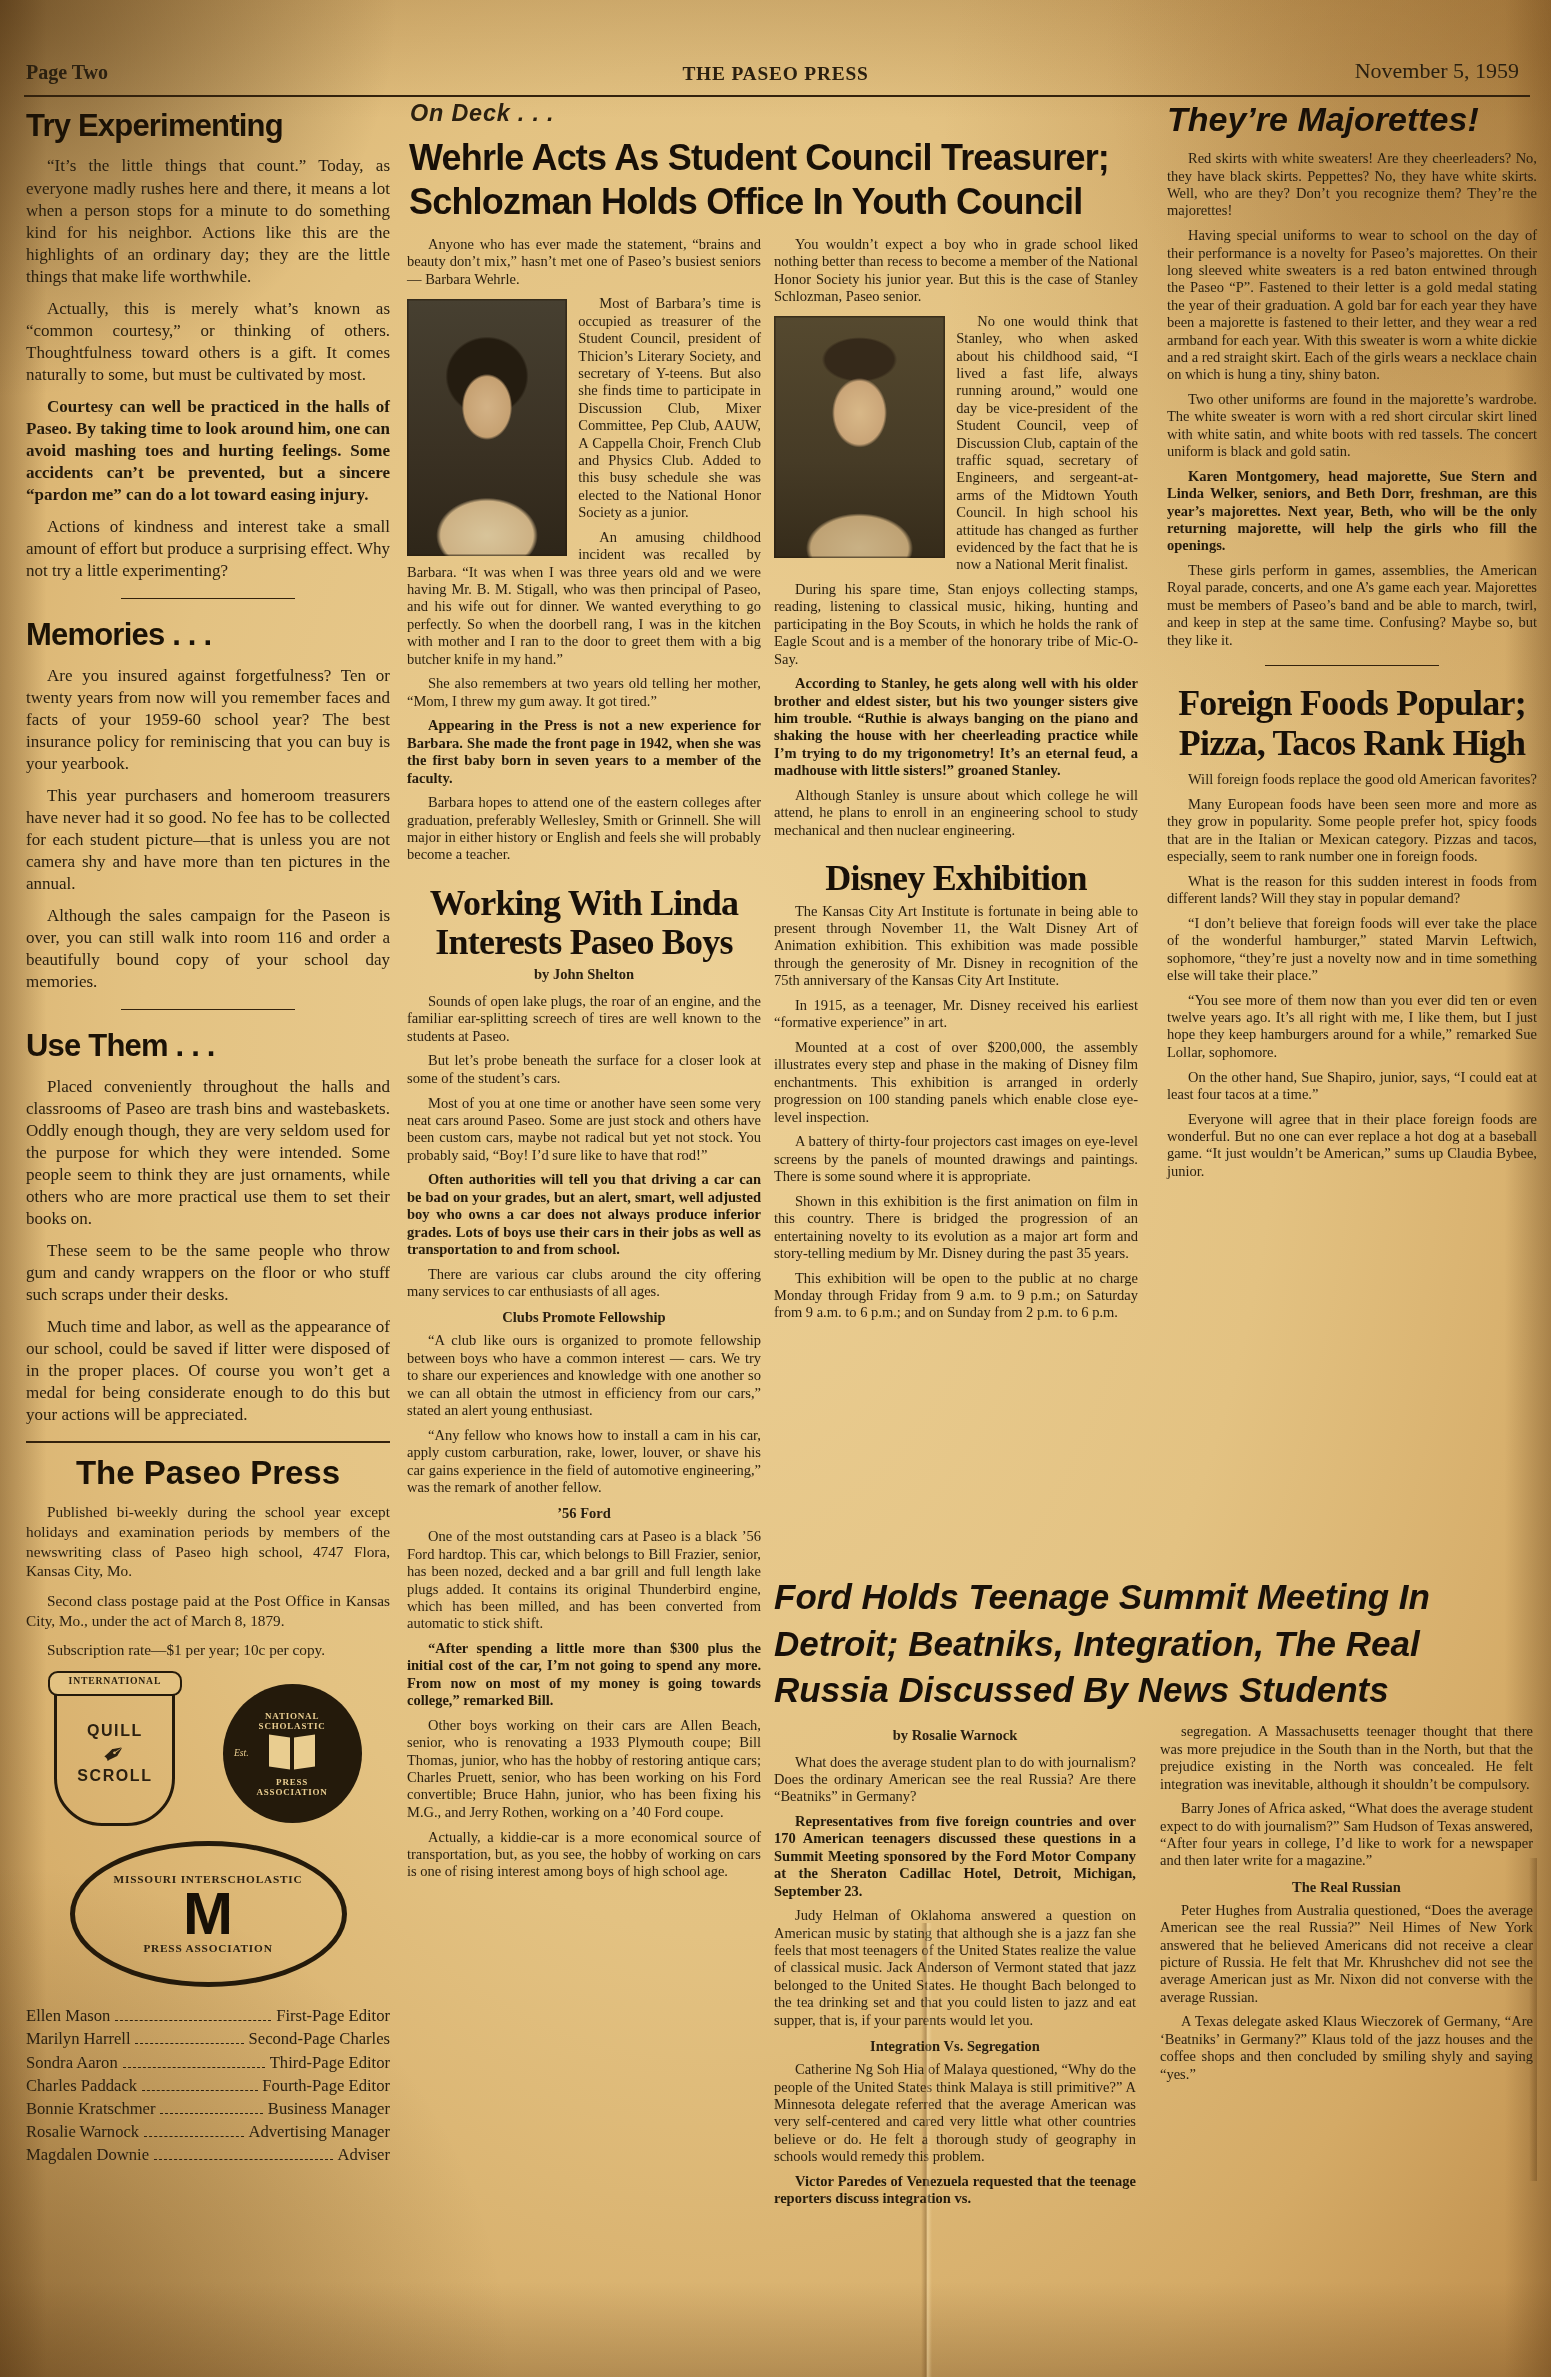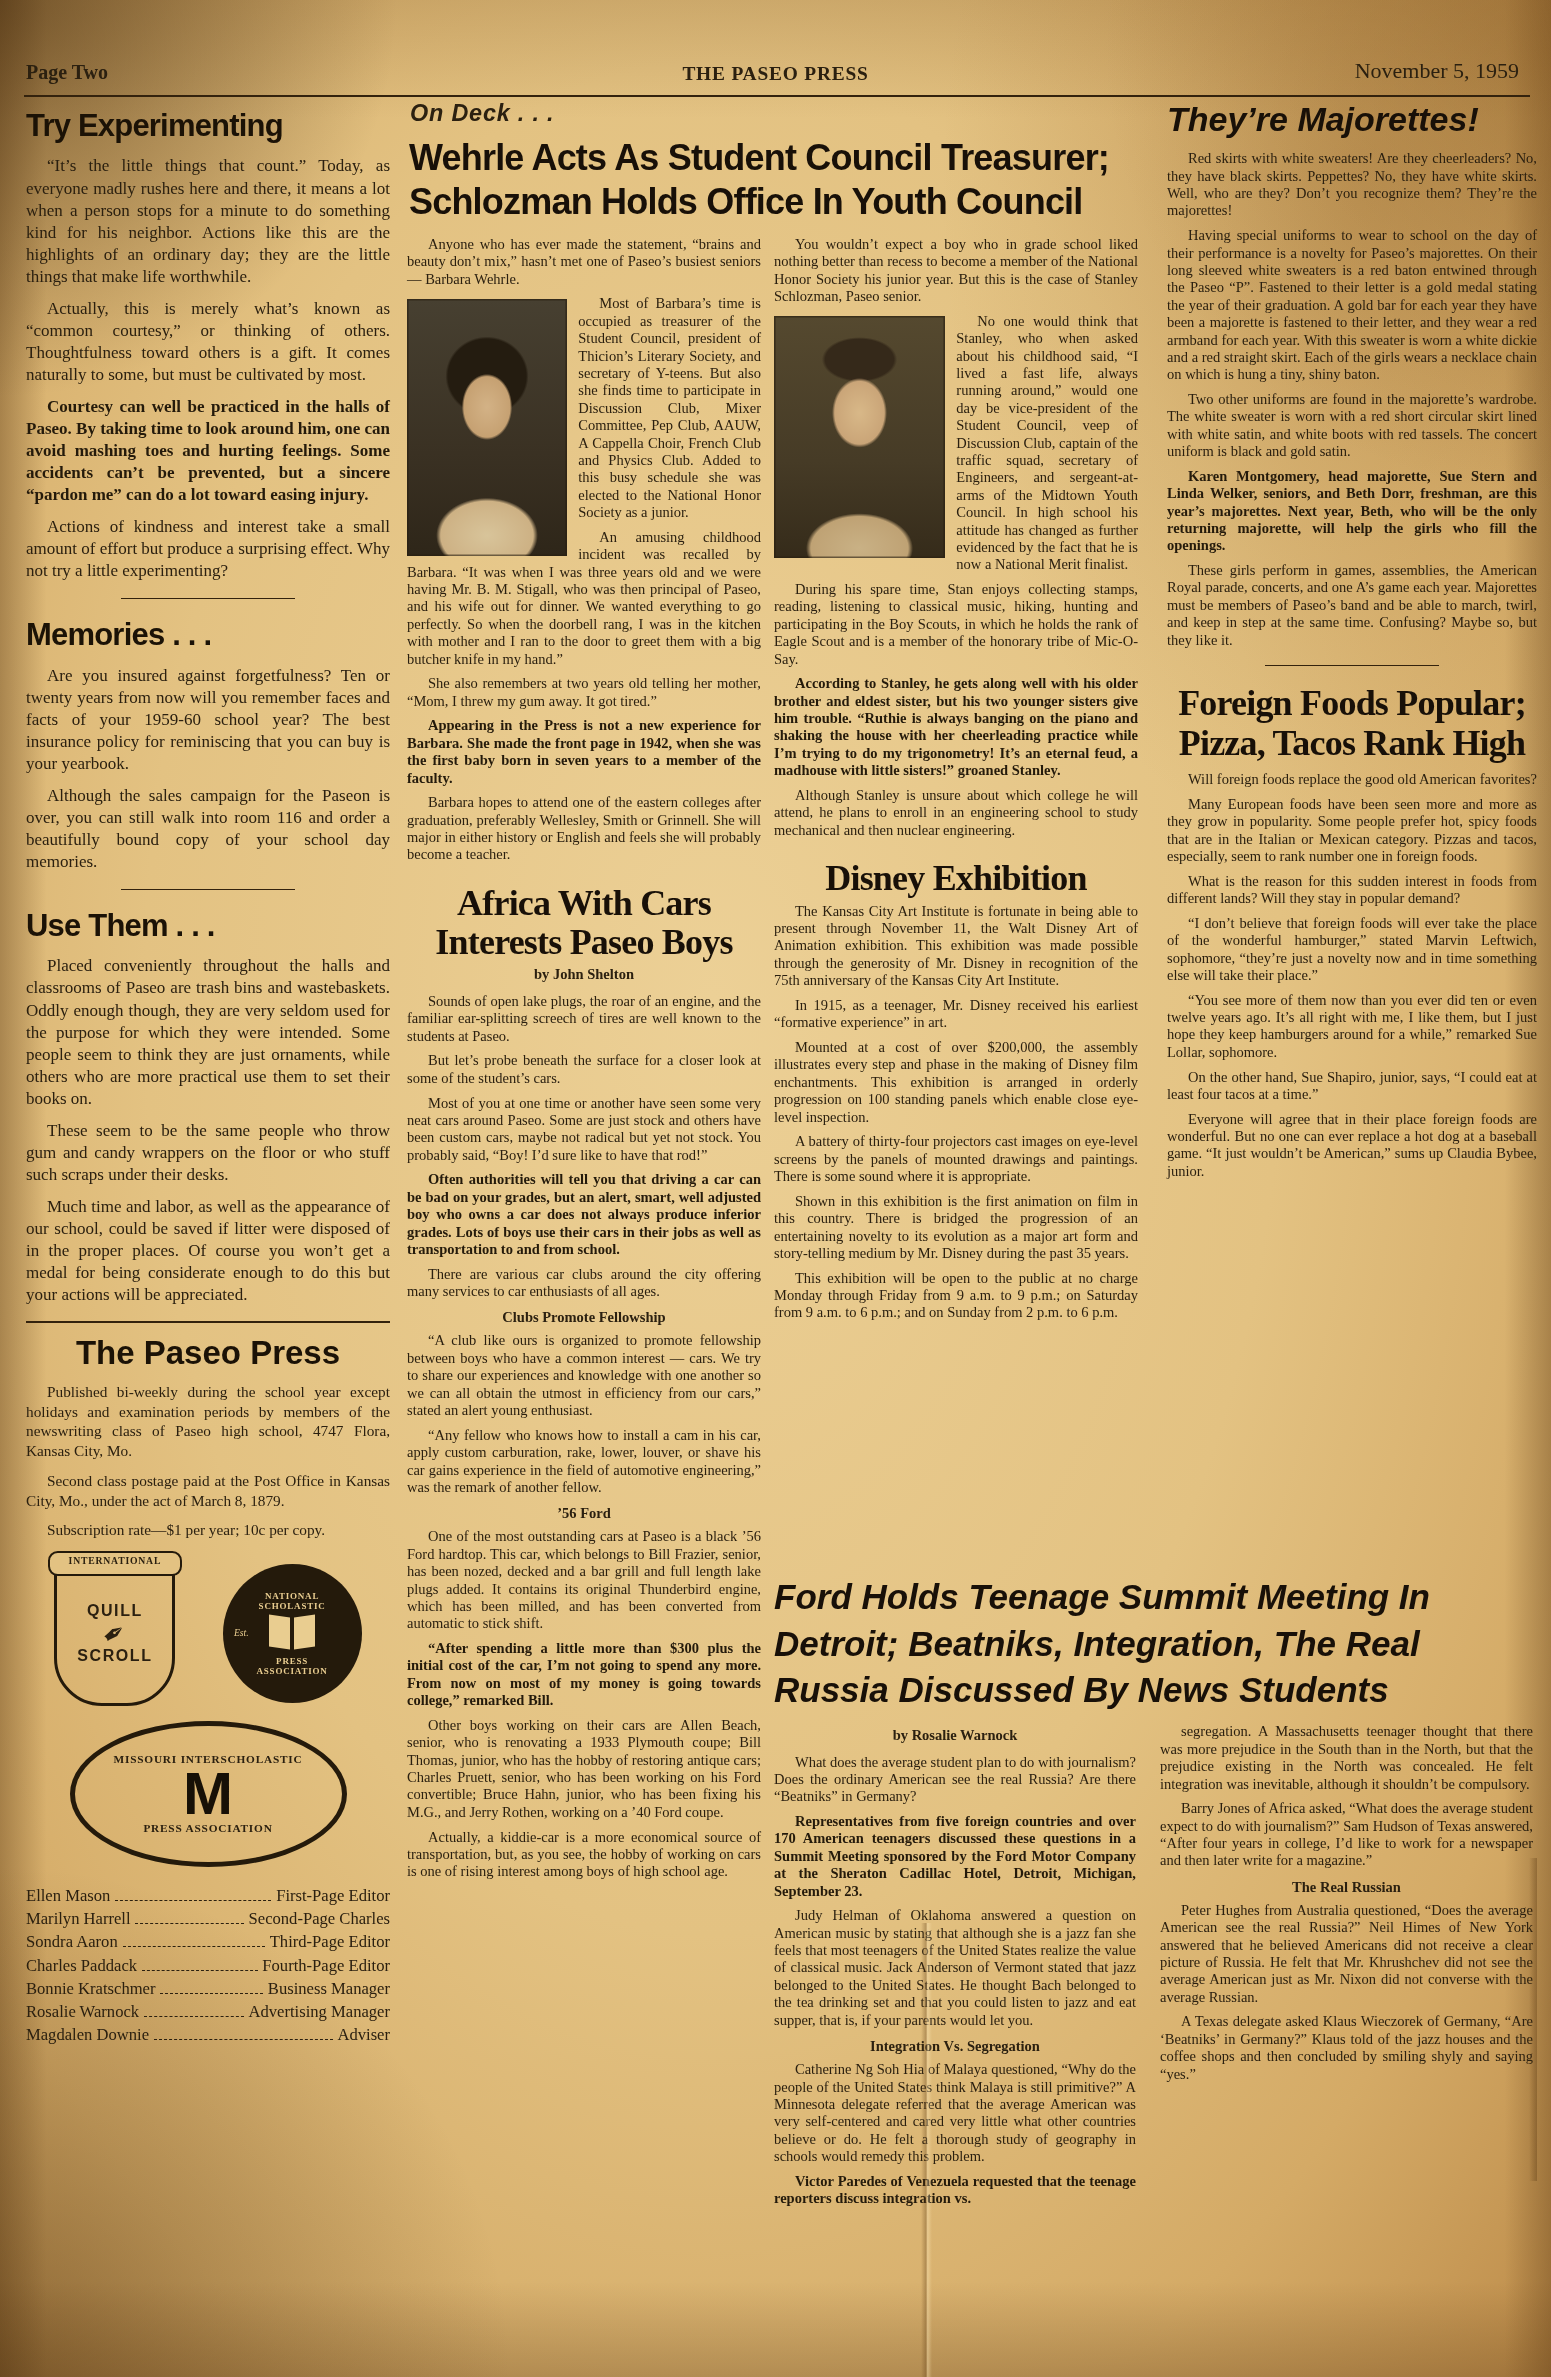--- a/index.html
+++ b/index.html
@@ -117,20 +117,21 @@
     <div>
         <p>“It’s the little things that count.” Today, as everyone madly rushes here and there, it means a lot when a person stops for a minute to do something kind for his neighbor. Actions like this are the highlights of an ordinary day; they are the little things that make life worthwhile.</p>
         <p>Actually, this is merely what’s known as “common courtesy,” or thinking of others. Thoughtfulness toward others is a gift. It comes naturally to some, but must be cultivated by most.</p>
         <p class="bold">Courtesy can well be practiced in the halls of Paseo. By taking time to look around him, one can avoid mashing toes and hurting feelings. Some accidents can’t be prevented, but a sincere “pardon me” can do a lot toward easing injury.</p>
         <p>Actions of kindness and interest take a small amount of effort but produce a surprising effect. Why not try a little experimenting?</p>
       </div>
     <hr class="rule-small">
     <div class="ed-title">Memories . . .</div>
     <div>
         <p>Are you insured against forgetfulness? Ten or twenty years from now will you remember faces and facts of your 1959-60 school year? The best insurance policy for reminiscing that you can buy is your yearbook.</p>
+        <p>This year purchasers and homeroom treasurers have never had it so good. No fee has to be collected for each student picture—that is unless you are not camera shy and have more than ten pictures in the annual.</p>
         <p>Although the sales campaign for the Paseon is over, you can still walk into room 116 and order a beautifully bound copy of your school day memories.</p>
       </div>
     <hr class="rule-small">
     <div class="ed-title">Use Them . . .</div>
     <div>
         <p>Placed conveniently throughout the halls and classrooms of Paseo are trash bins and wastebaskets. Oddly enough though, they are very seldom used for the purpose for which they were intended. Some people seem to think they are just ornaments, while others who are more practical use them to set their books on.</p>
         <p>These seem to be the same people who throw gum and candy wrappers on the floor or who stuff such scraps under their desks.</p>
         <p>Much time and labor, as well as the appearance of our school, could be saved if litter were disposed of in the proper places. Of course you won’t get a medal for being considerate enough to do this but your actions will be appreciated.</p>
       </div>
     <hr class="rule-full">
@@ -212,21 +213,21 @@
     <div class="photo photo-barbara"></div>
     <div>
         <p>Most of Barbara’s time is occupied as treasurer of the Student Council, president of Thicion’s Literary Society, and secretary of Y-teens. But also she finds time to participate in Discussion Club, Mixer Committee, Pep Club, AAUW, A Cappella Choir, French Club and Physics Club. Added to this busy schedule she was elected to the National Honor Society as a junior.</p>
         <p>An amusing childhood incident was recalled by Barbara. “It was when I was three years old and we were having Mr. B. M. Stigall, who was then principal of Paseo, and his wife out for dinner. We wanted everything to go perfectly. So when the doorbell rang, I was in the kitchen with mother and I ran to the door to greet them with a big butcher knife in my hand.”</p>
         <p>She also remembers at two years old telling her mother, “Mom, I threw my gum away. It got tired.”</p>
         <p class="bold">Appearing in the Press is not a new experience for Barbara. She made the front page in 1942, when she was the first baby born in seven years to a member of the faculty.</p>
         <p>Barbara hopes to attend one of the eastern colleges after graduation, preferably Wellesley, Smith or Grinnell. She will major in either history or English and feels she will probably become a teacher.</p>
       </div>
     <div style="clear:both"></div>
     <div class="serif-head">
-      <span style="display:block">Africa With Cars</span>
+      <span style="display:block">Working With Linda</span>
       <span style="display:block">Interests Paseo Boys</span>
     </div>
     <p class="byline">by John Shelton</p>
     <div>
         <p>Sounds of open lake plugs, the roar of an engine, and the familiar ear-splitting screech of tires are well known to the students at Paseo.</p>
         <p>But let’s probe beneath the surface for a closer look at some of the student’s cars.</p>
         <p>Most of you at one time or another have seen some very neat cars around Paseo. Some are just stock and others have been custom cars, maybe not radical but yet not stock. You probably said, “Boy! I’d sure like to have that rod!”</p>
         <p class="bold">Often authorities will tell you that driving a car can be bad on your grades, but an alert, smart, well adjusted boy who owns a car does not always produce inferior grades. Lots of boys use their cars in their jobs as well as transportation to and from school.</p>
         <p>There are various car clubs around the city offering many services to car enthusiasts of all ages.</p>
         <p class="subhead">Clubs Promote Fellowship</p>

